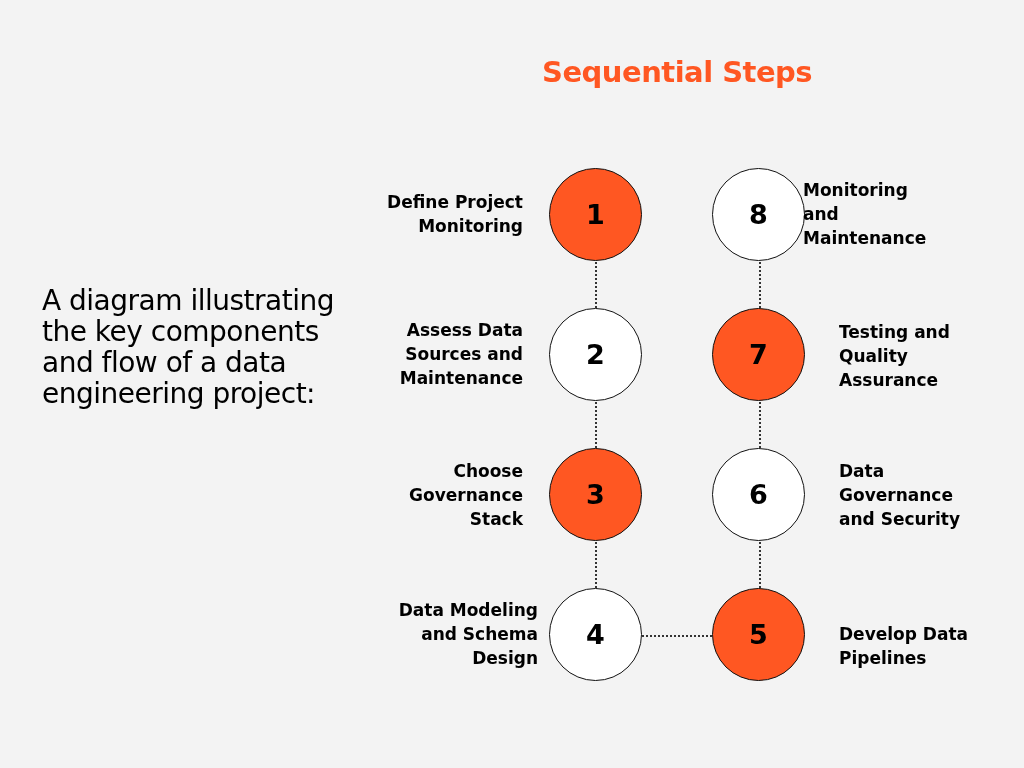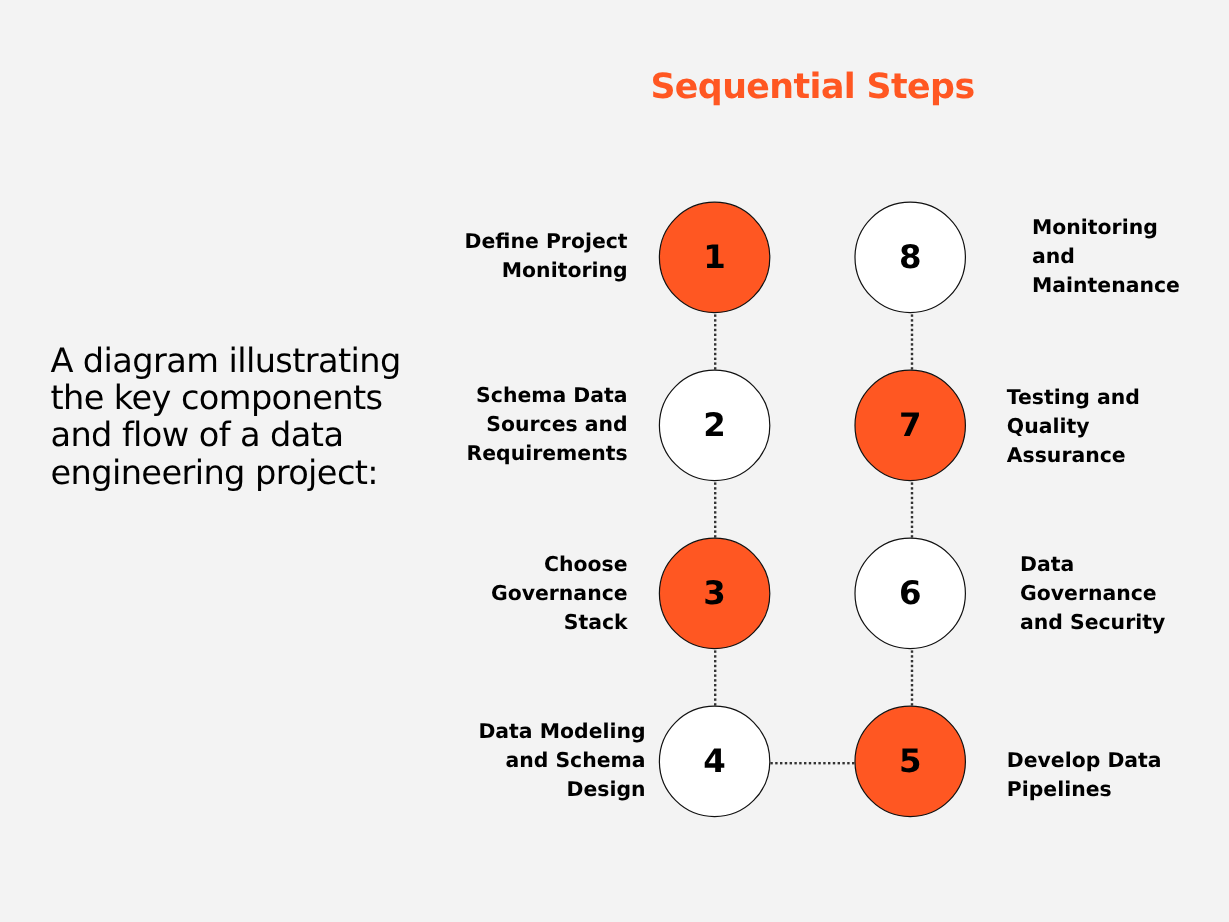--- a/index.html
+++ b/index.html
@@ -35,20 +35,20 @@
 <div class="circle white" style="left:549px; top:308px;">2</div>
 <div class="circle orange" style="left:549px; top:448px;">3</div>
 <div class="circle white" style="left:549px; top:588px;">4</div>
 
 <div class="circle orange" style="left:712px; top:588px;">5</div>
 <div class="circle white" style="left:712px; top:448px;">6</div>
 <div class="circle orange" style="left:712px; top:308px;">7</div>
 <div class="circle white" style="left:712px; top:168px;">8</div>
 
 <div class="label left" style="left:355px; top:190px; width:168px;">Define Project Monitoring</div>
-<div class="label left" style="left:368px; top:318px; width:155px;">Schema Data Sources and Requirements</div>
+<div class="label left" style="left:368px; top:318px; width:155px;">Assess Data Sources and Maintenance</div>
 <div class="label left" style="left:398px; top:459px; width:125px;">Choose Governance Stack</div>
 <div class="label left" style="left:385px; top:598px; width:153px;">Data Modeling and Schema Design</div>
 
-<div class="label right" style="left:860px; top:178px; width:130px;">Monitoring and Maintenance</div>
+<div class="label right" style="left:803px; top:178px; width:130px;">Monitoring and Maintenance</div>
 <div class="label right" style="left:839px; top:320px; width:125px;">Testing and Quality Assurance</div>
-<div class="label right" style="left:839px; top:459px; width:130px;margin-left:11px;">Data Governance and Security</div>
+<div class="label right" style="left:839px; top:459px; width:130px;">Data Governance and Security</div>
 <div class="label right" style="left:839px; top:622px; width:140px;">Develop Data Pipelines</div>
 
 </body></html>

